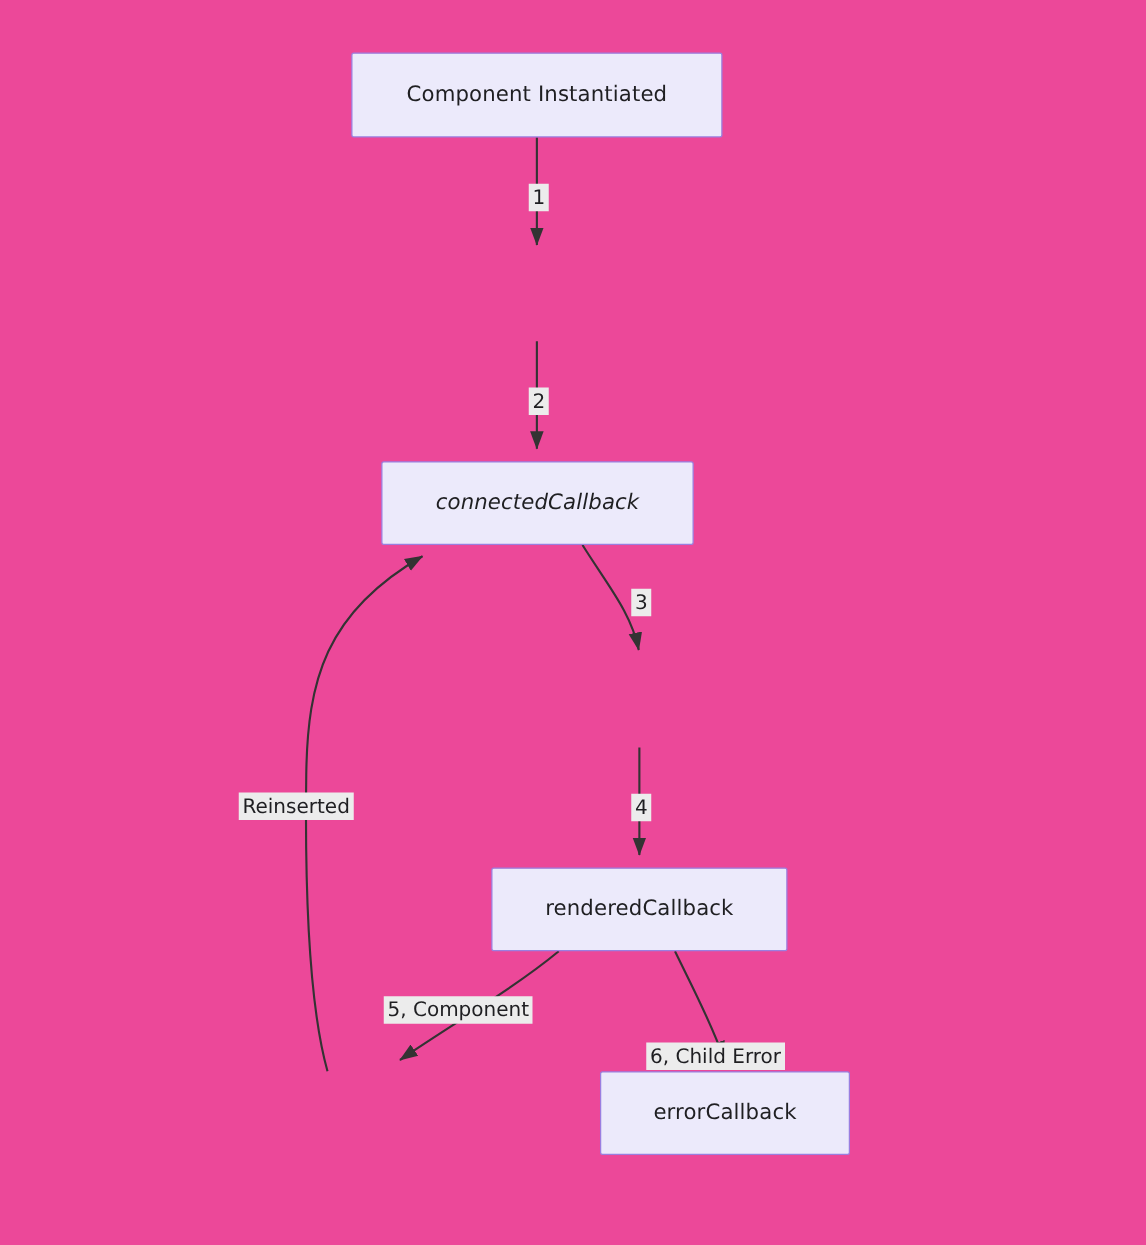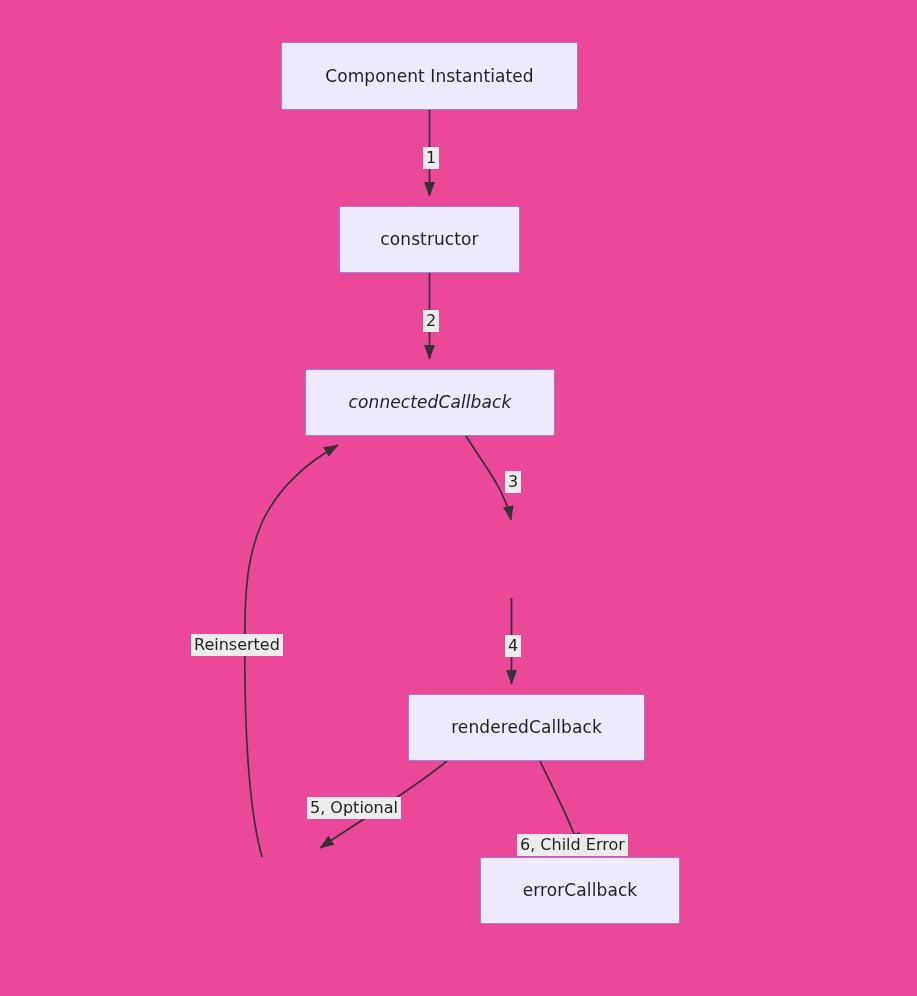--- a/index.html
+++ b/index.html
@@ -77,45 +77,42 @@
 
     <path d="M540,761 C554,790 570,820 579,847" stroke="#333333" stroke-width="1.7" fill="none" marker-end="url(#arrow)"></path>
 
     <path d="M262,857 C246,800 244,700 245,620 C246,545 260,490 338,445" stroke="#333333" stroke-width="1.7" fill="none" marker-end="url(#arrow)"></path>
   </svg>
 
   <div class="node-box" style="left:281px; top:42px; width:297px; height:68px;">
     <span class="node-label">Component Instantiated</span>
   </div>
 
-  <div class="node-box" style="left:339px; top:206px; width:181px; height:67px;">
-    <span class="node-label">constructor</span>
-  </div>
 
   <div class="node-box" style="left:305px; top:369px; width:250px; height:67px;font-style:italic;">
     <span class="node-label">connectedCallback</span>
   </div>
 
 
-  <div class="node-box" style="left:408px; top:694px; width:237px; height:67px;">
+  <div class="node-box" style="left:393px; top:694px; width:237px; height:67px;">
     <span class="node-label">renderedCallback</span>
   </div>
 
 
   <div class="node-box" style="left:480px; top:857px; width:200px; height:67px;">
     <span class="node-label">errorCallback</span>
   </div>
 
   <div class="edge-label" style="left:423px; top:147px;">1</div>
 
   <div class="edge-label" style="left:423px; top:310px;">2</div>
 
   <div class="edge-label" style="left:505px; top:471px;">3</div>
 
   <div class="edge-label" style="left:505px; top:635px;">4</div>
 
-  <div class="edge-label" style="left:307px; top:797px;">5, Optional</div>
+  <div class="edge-label" style="left:307px; top:797px;">5, Component</div>
 
   <div class="edge-label" style="left:517px; top:834px;">6, Child Error</div>
 
   <div class="edge-label" style="left:191px; top:634px;">Reinserted</div>
 
 </div>
 
 </body></html>

